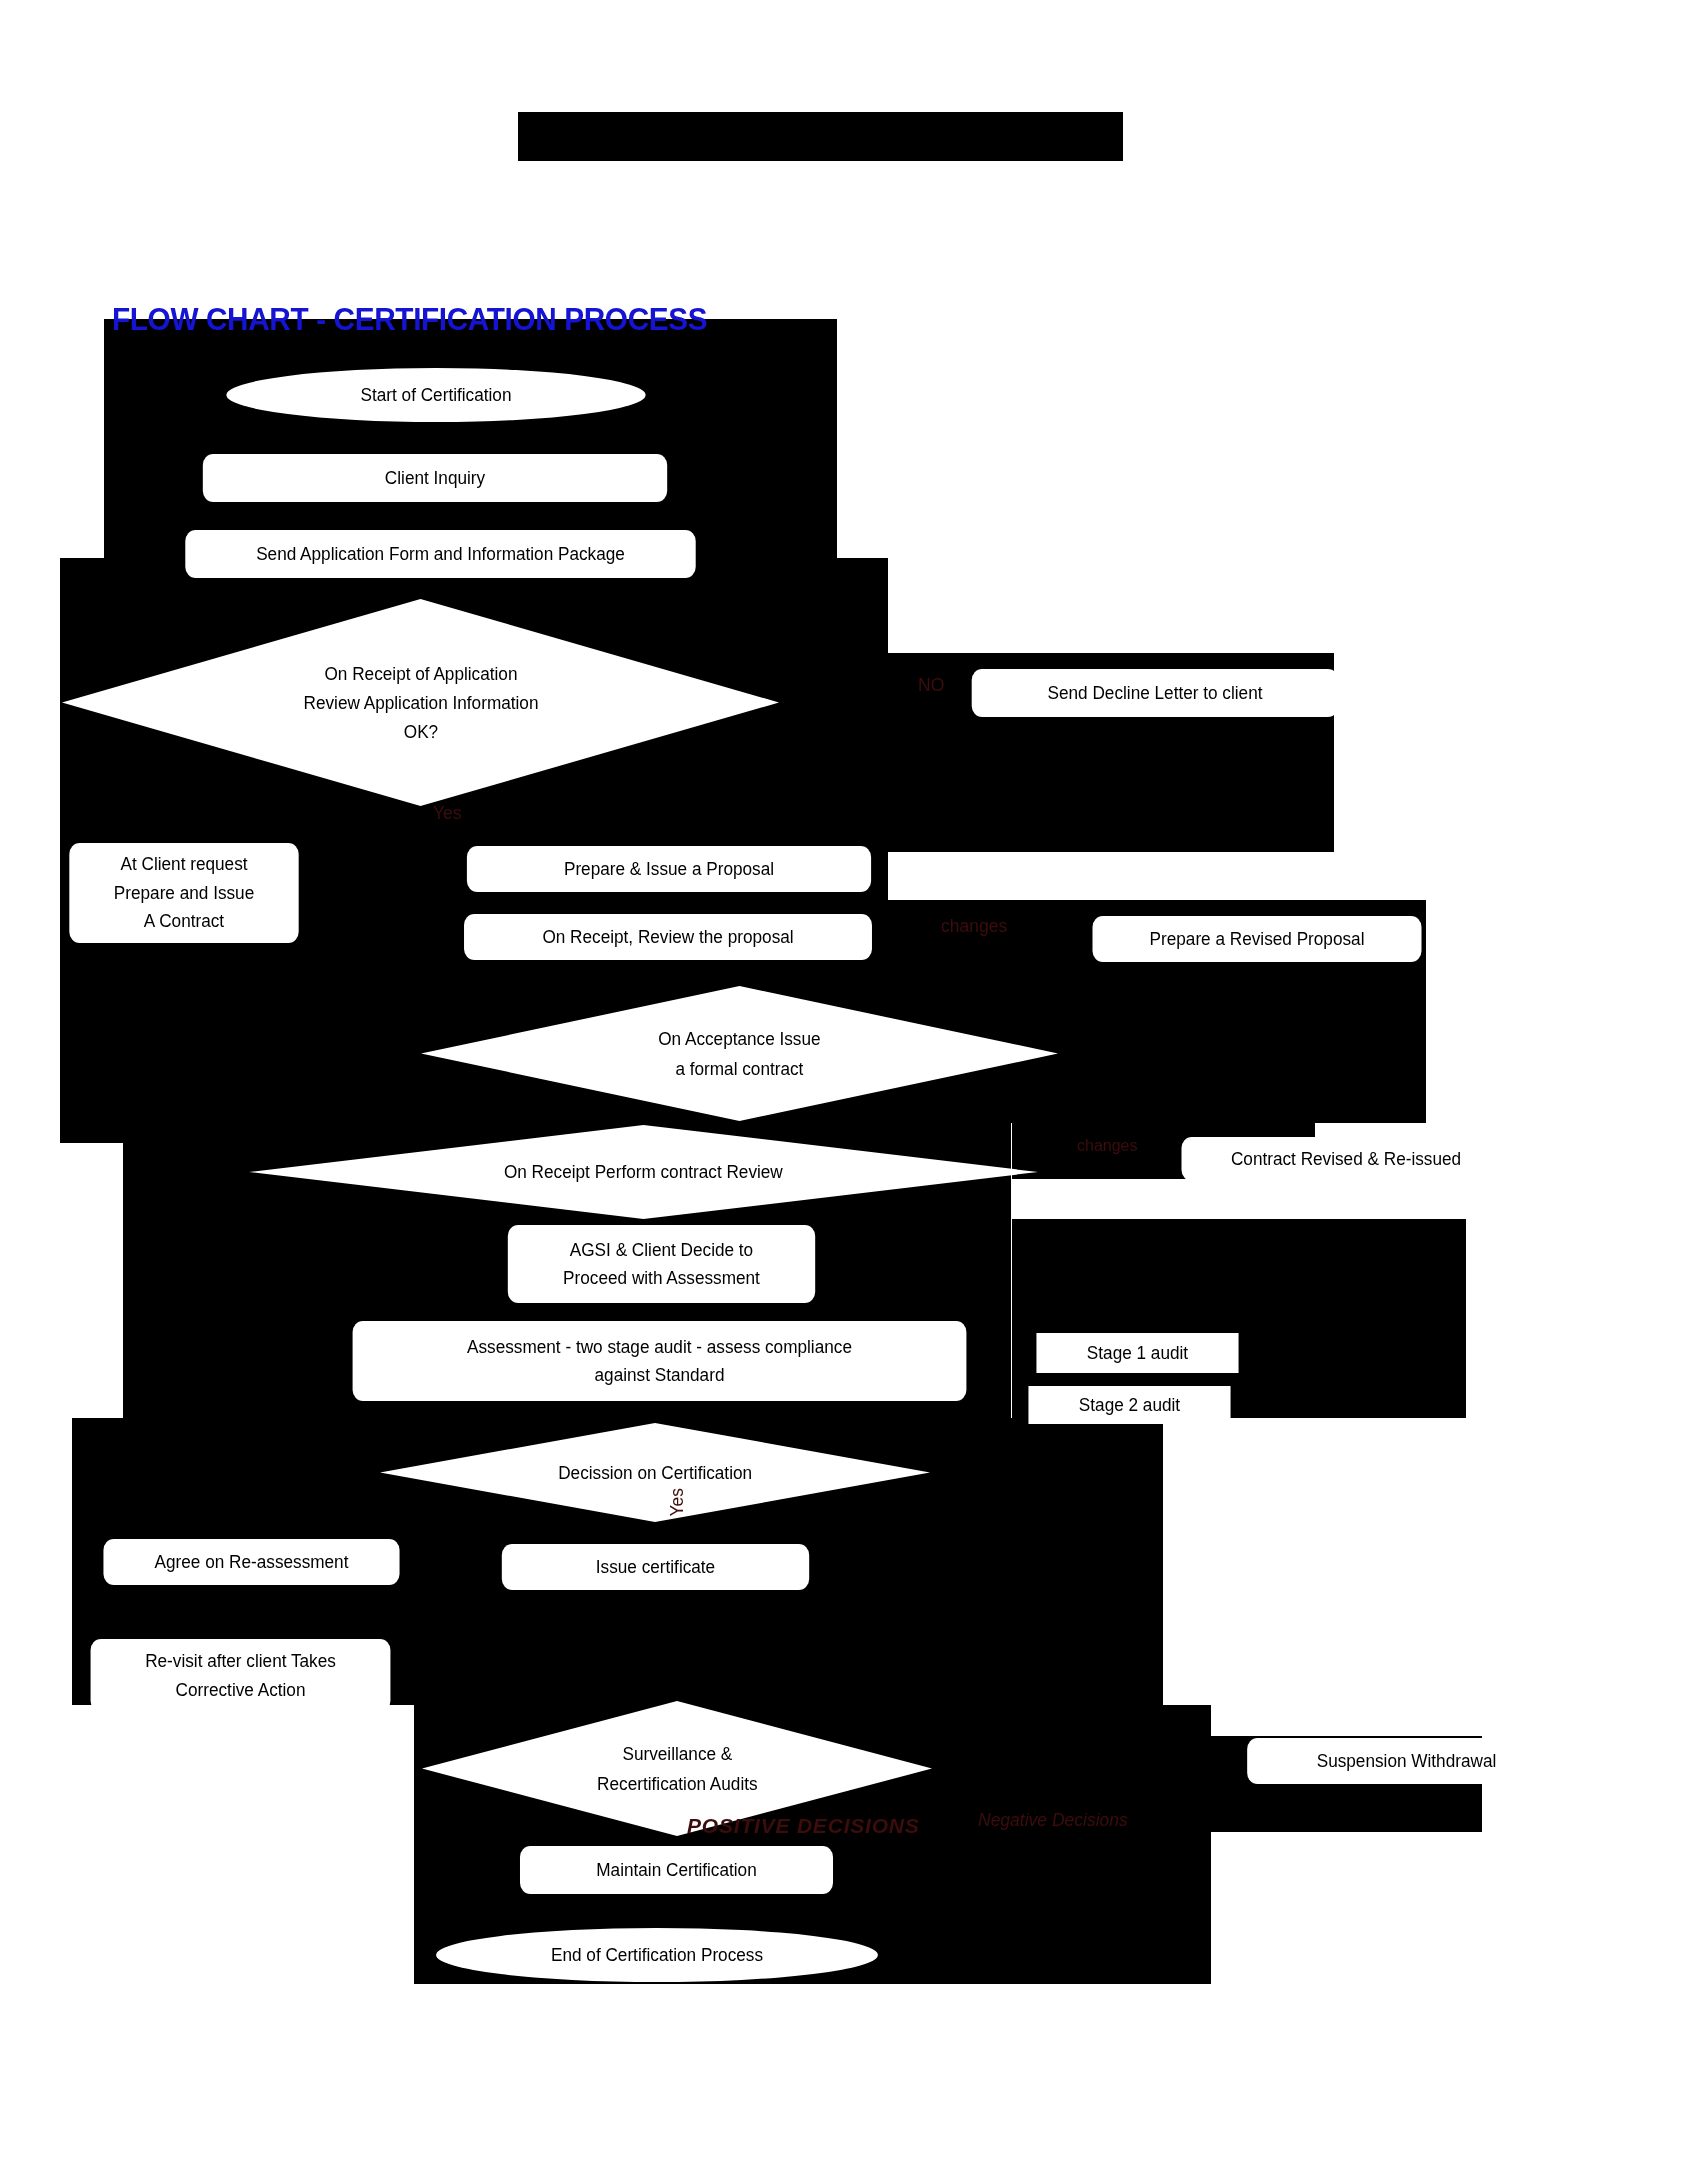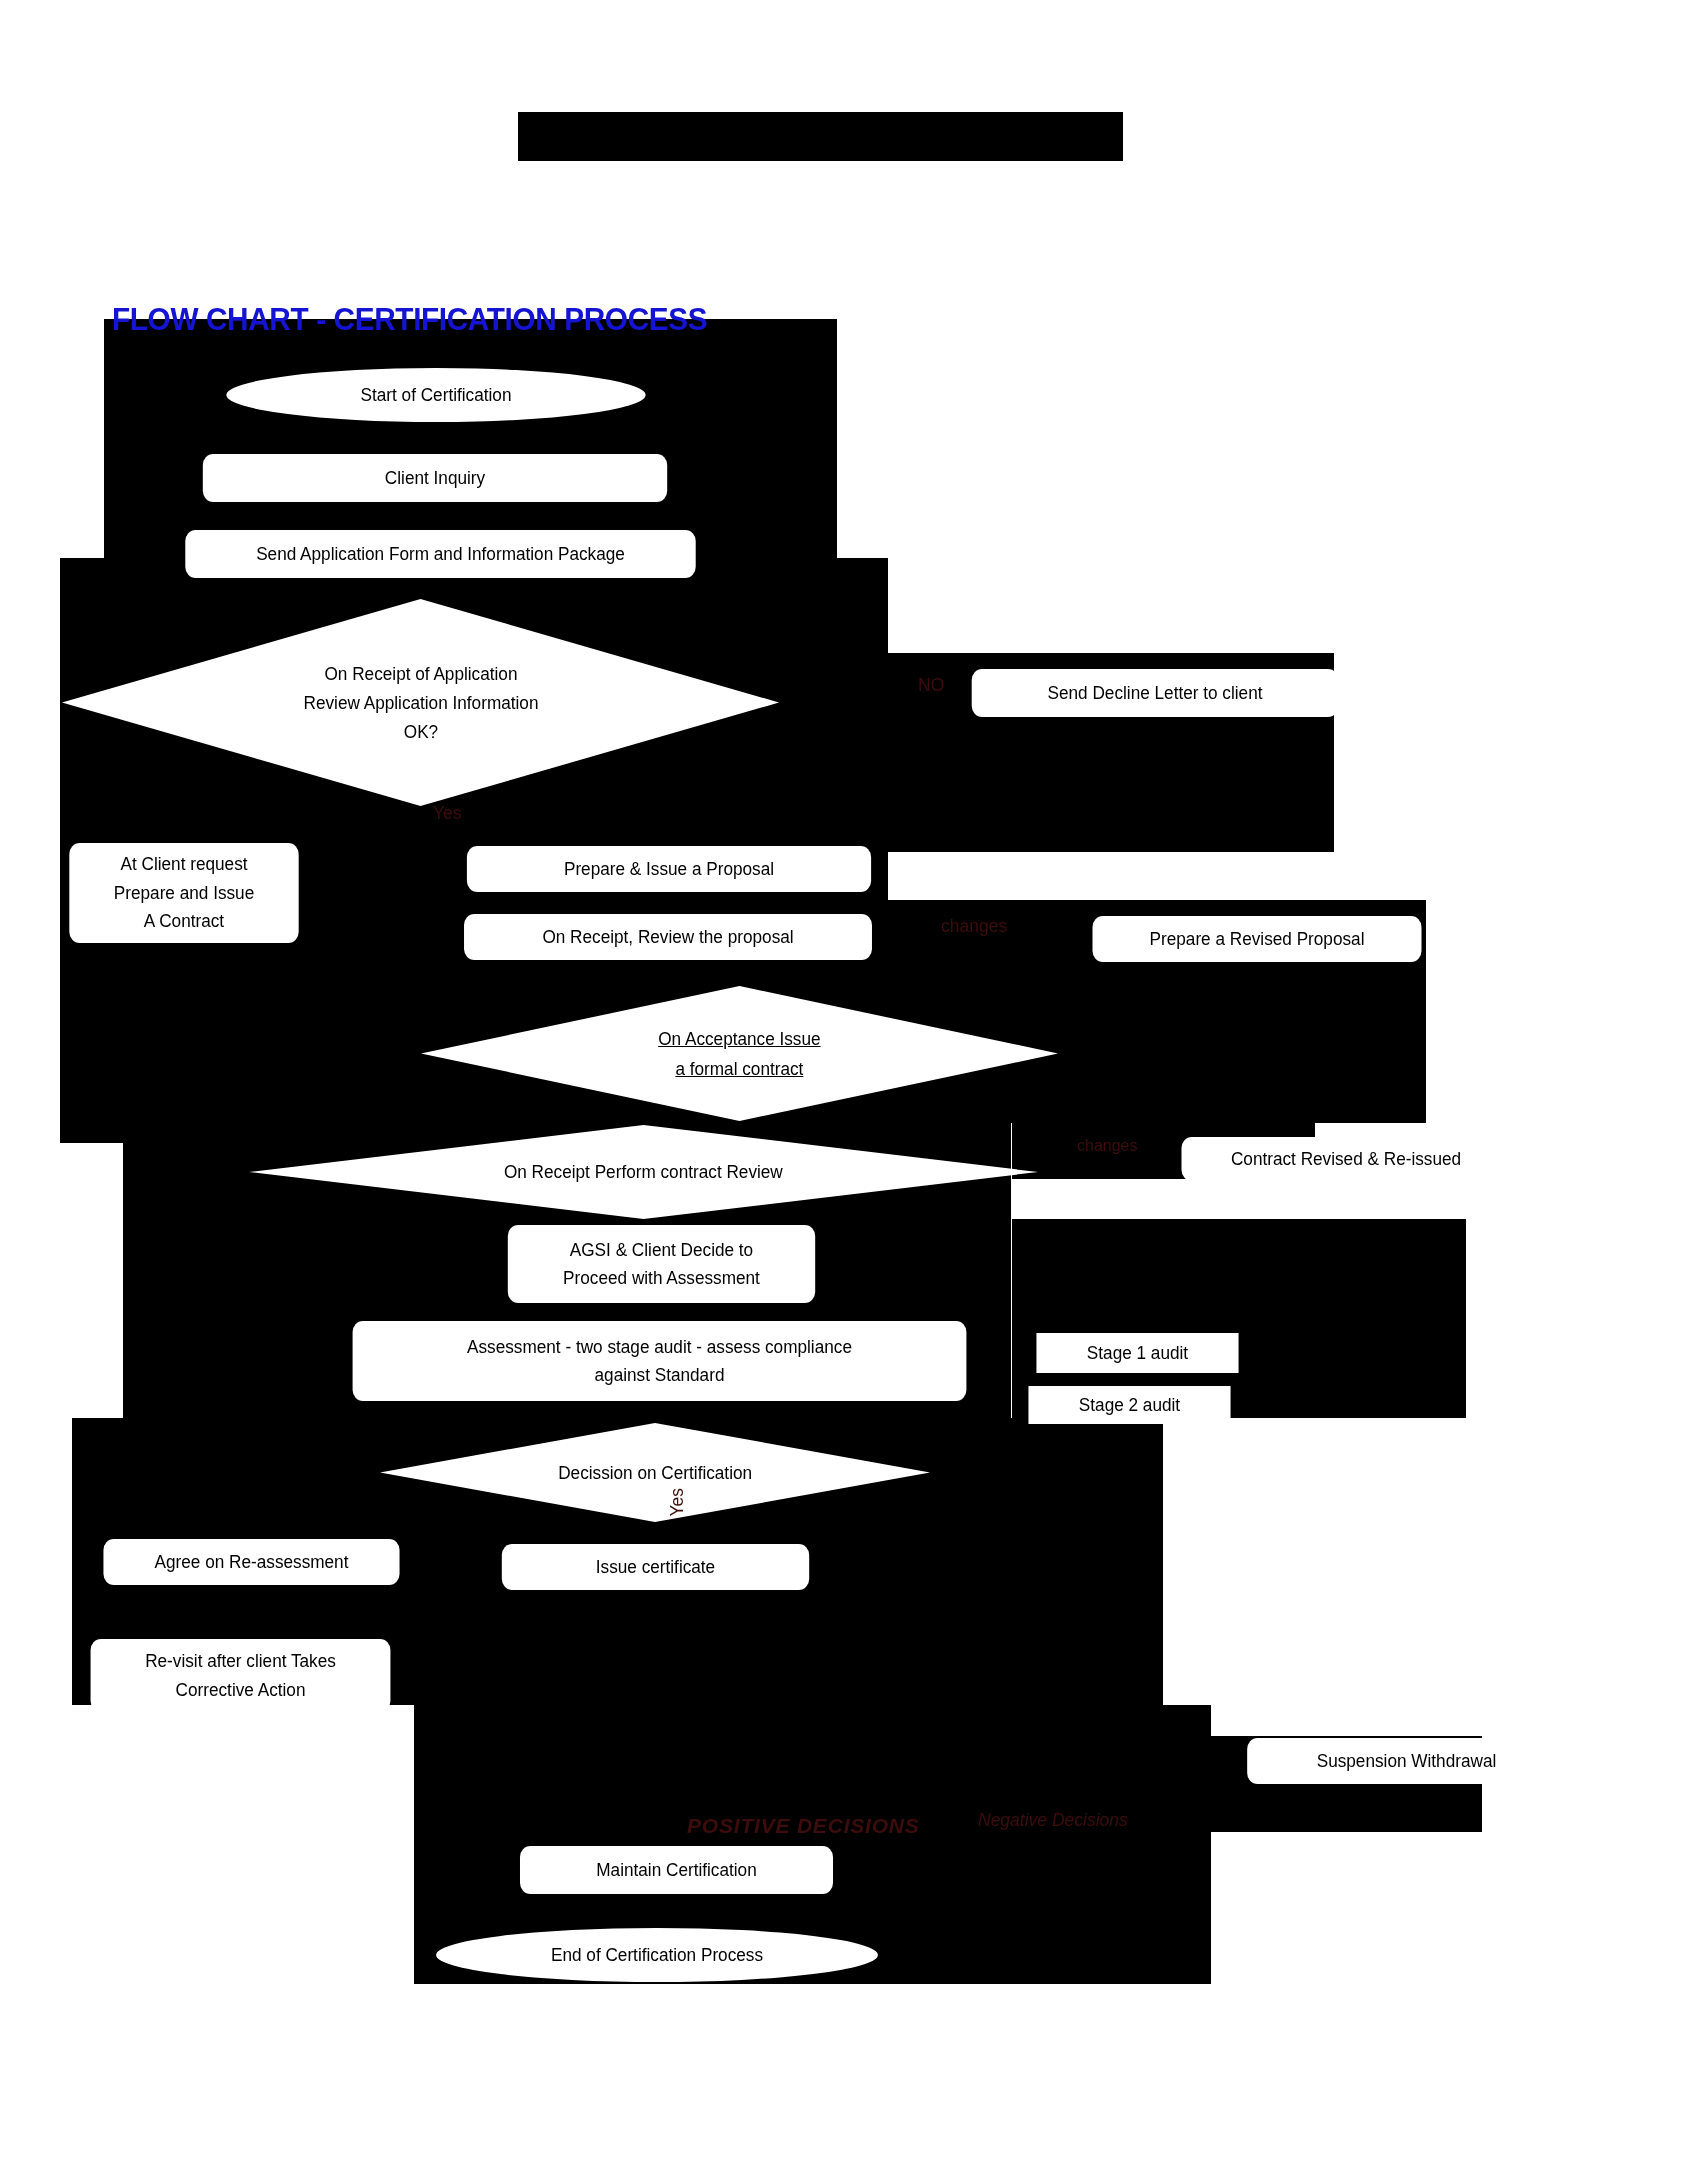--- a/index.html
+++ b/index.html
@@ -130,21 +130,21 @@
   </div>
 
   <div class="node rounded" style="left:451px;top:914px;width:434px;height:46px;">
     <span>On Receipt, Review the proposal</span>
   </div>
 
   <div class="node rounded" style="left:1082px;top:916px;width:350px;height:46px;">
     <span>Prepare a Revised Proposal</span>
   </div>
 
-  <div class="diamond" style="left:421px;top:986px;width:637px;height:135px;text-decoration:underline;">
+  <div class="diamond" style="left:421px;top:986px;width:637px;height:135px;">
     <span>On Acceptance Issue<br>a formal contract</span>
   </div>
 
   <div class="diamond" style="left:249px;top:1125px;width:789px;height:94px;">
     <span>On Receipt Perform contract Review</span>
   </div>
 
   <div class="node rounded" style="left:1171px;top:1137px;width:350px;height:44px;">
     <span>Contract Revised &amp; Re-issued</span>
   </div>
@@ -174,20 +174,23 @@
   </div>
 
   <div class="node rounded" style="left:492px;top:1544px;width:327px;height:46px;">
     <span>Issue certificate</span>
   </div>
 
   <div class="node rounded" style="left:81px;top:1639px;width:319px;height:73px;">
     <span>Re-visit after client Takes<br>Corrective Action</span>
   </div>
 
+  <div class="diamond" style="left:422px;top:1701px;width:510px;height:135px;">
+    <span>Surveillance &amp;<br>Recertification Audits</span>
+  </div>
 
   <div class="node rounded" style="left:1237px;top:1738px;width:339px;height:46px;">
     <span>Suspension Withdrawal</span>
   </div>
 
   <div class="node rounded" style="left:510px;top:1846px;width:333px;height:48px;">
     <span>Maintain Certification</span>
   </div>
 
   <div class="node ellipse" style="left:422px;top:1928px;width:470px;height:54px;">

